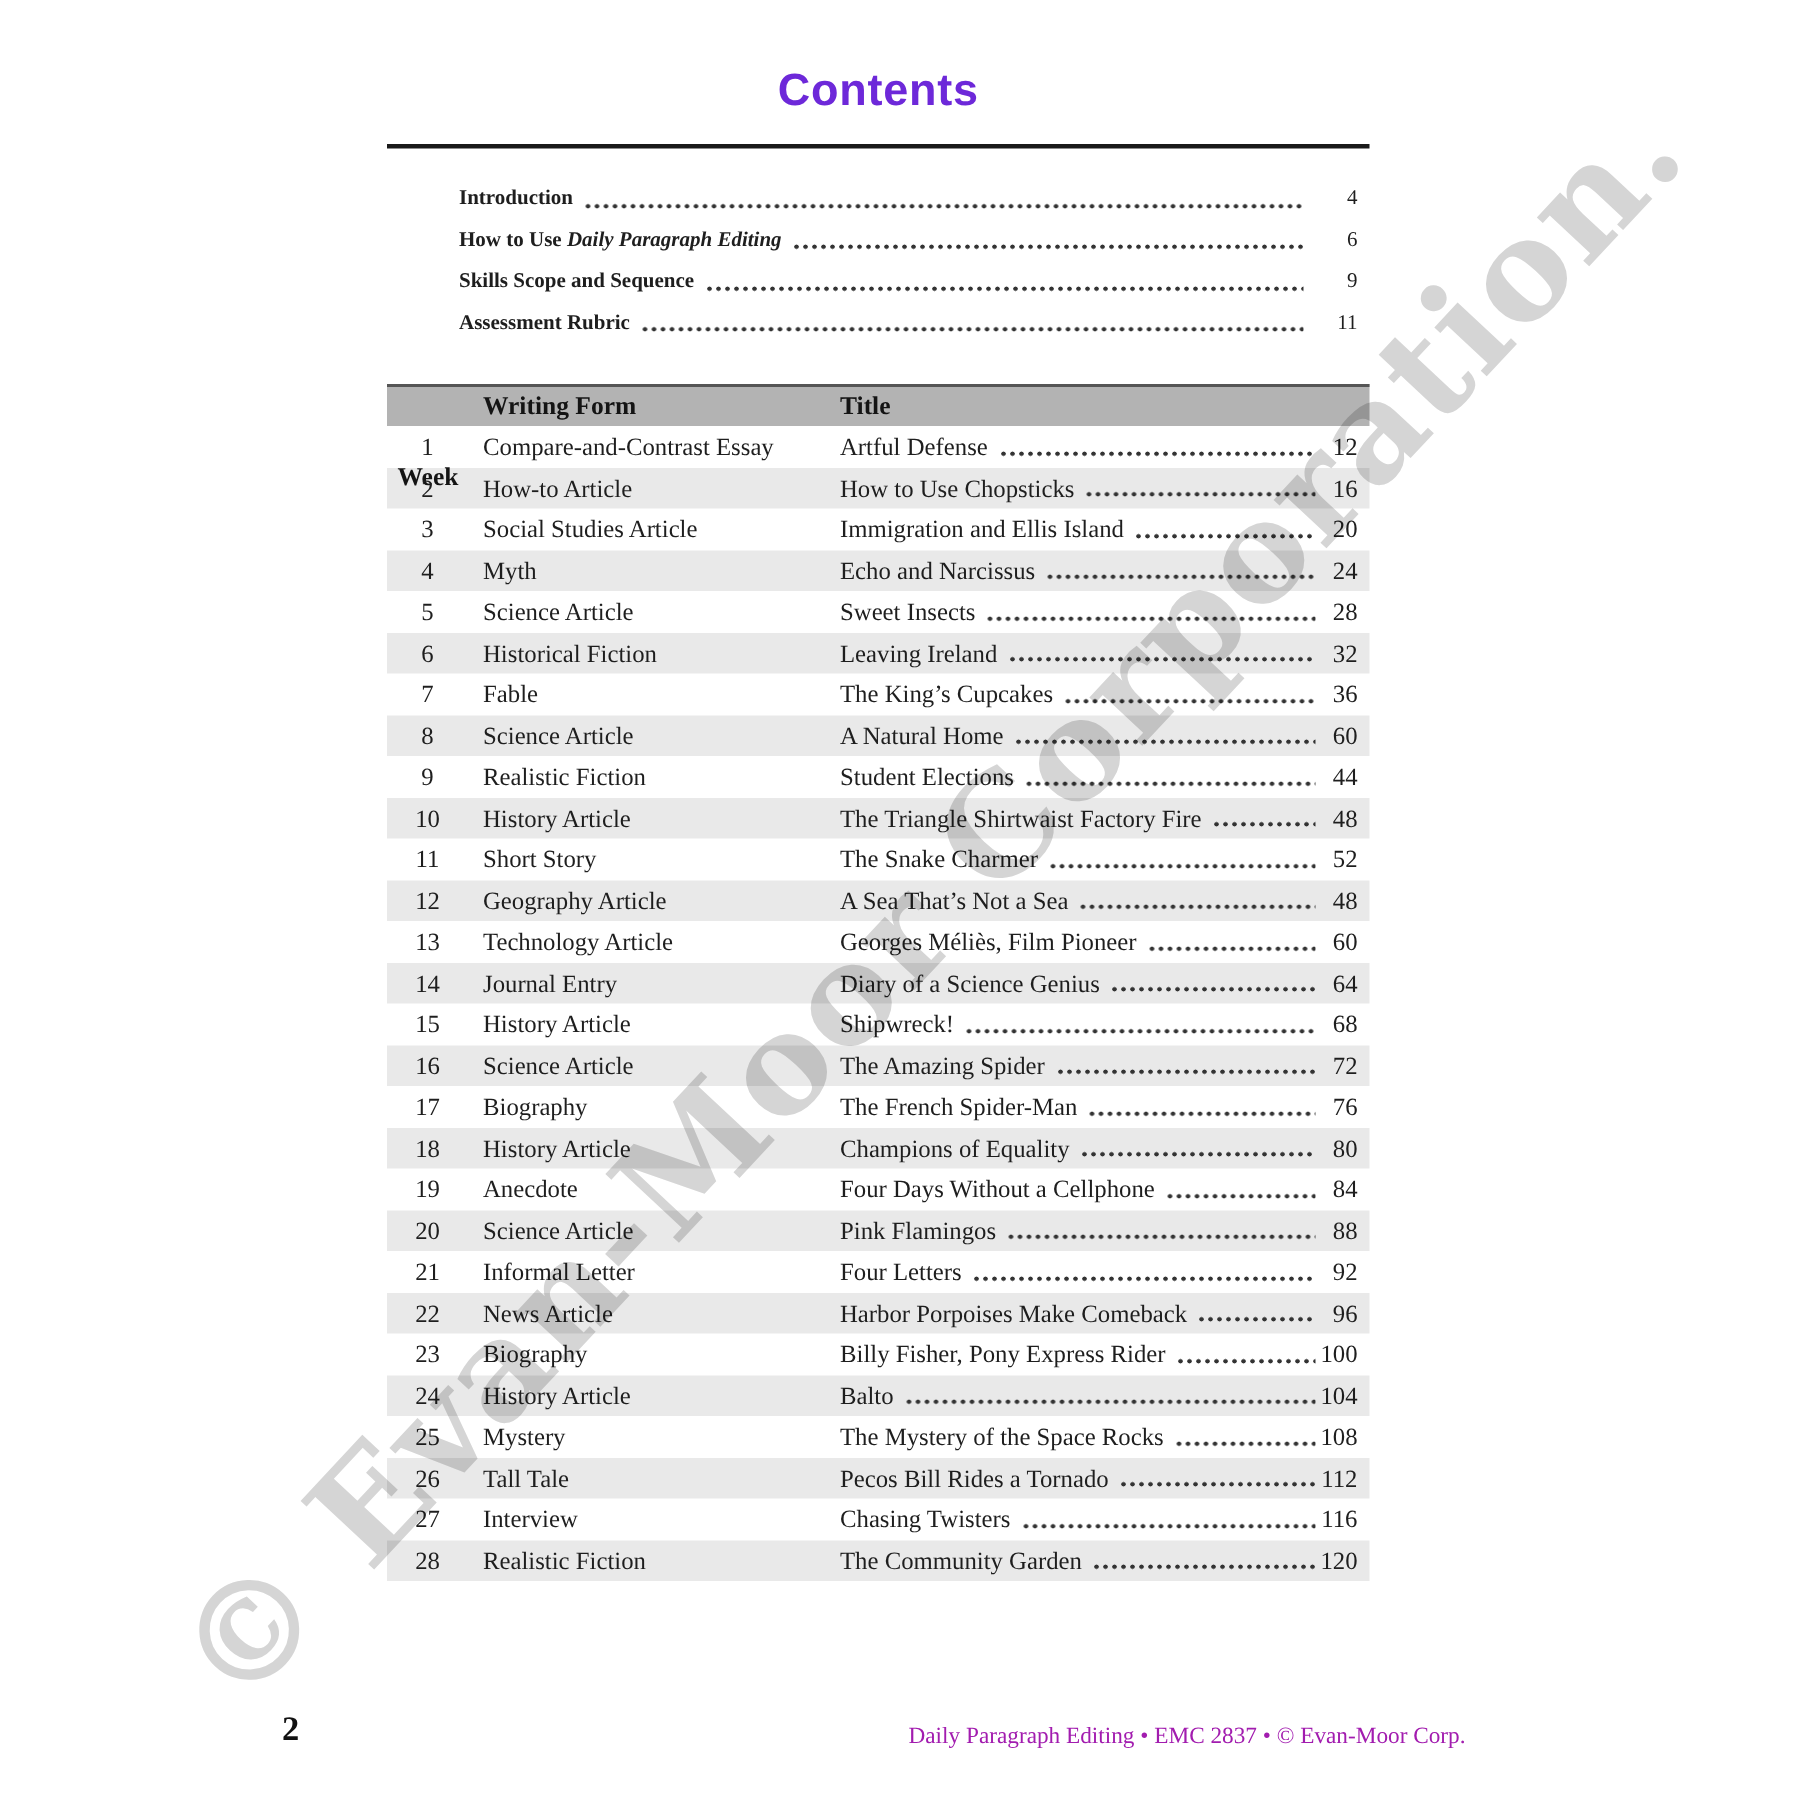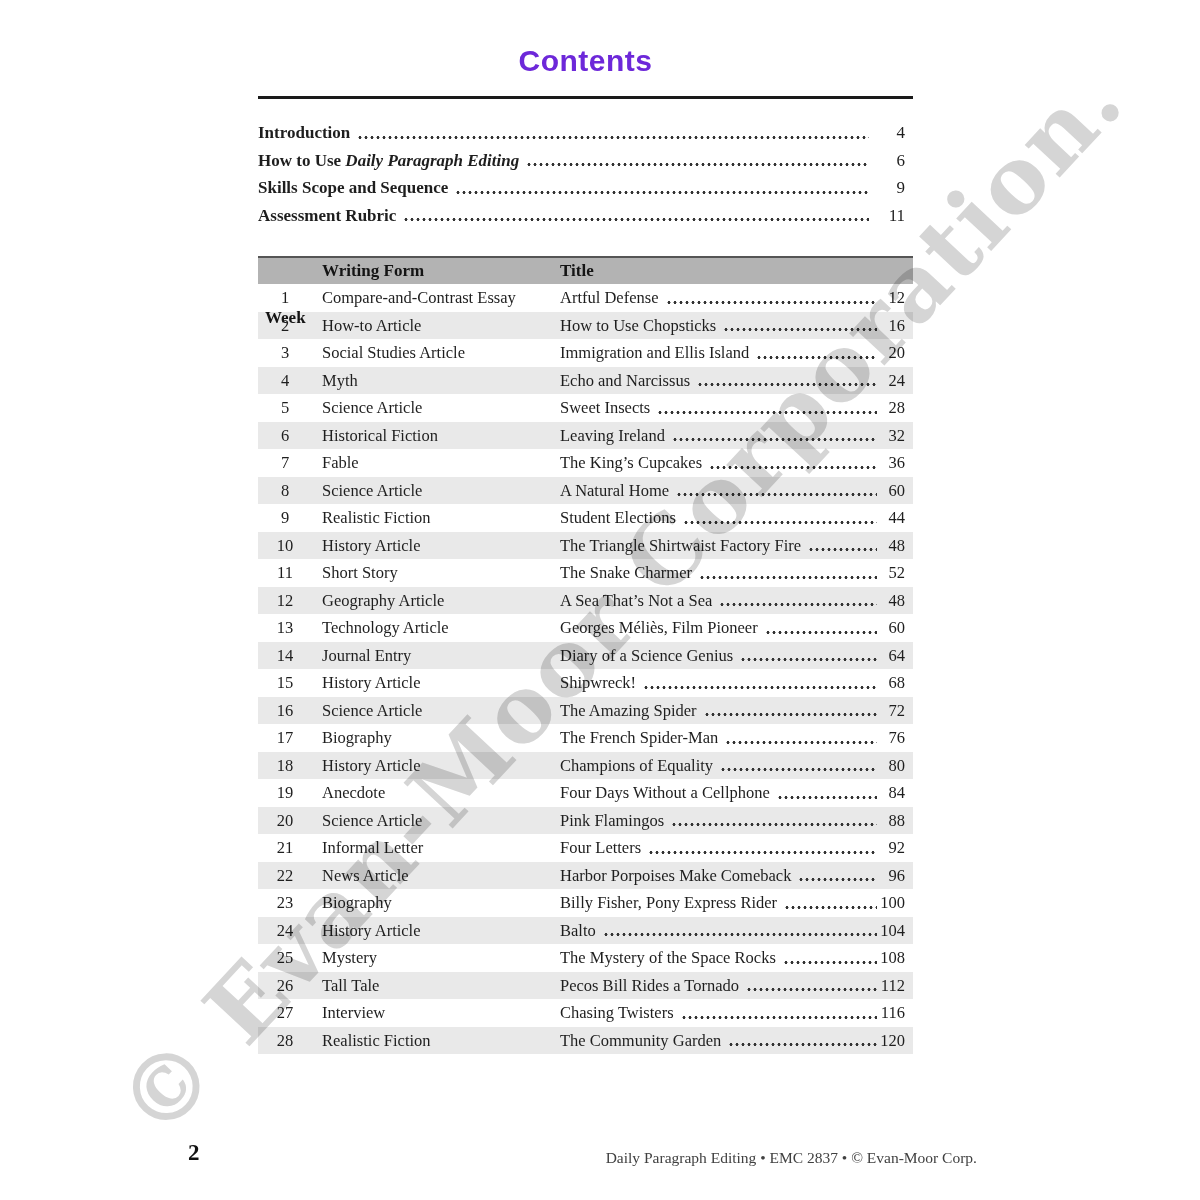--- a/index.html
+++ b/index.html
@@ -26,21 +26,21 @@
     text-align:center; font-family:"Liberation Sans", sans-serif;
     font-weight:900; font-size:30px; letter-spacing:0.5px; color:#6d28d9;
   }
   .rule {
     position:absolute; left:258px; width:655px; top:96px; height:3px;
     background:#1a1a1a;
   }
 
   
   .front-matter { position:absolute; left:258px; width:655px; top:119px; }
-  .fm-line { display:flex; height:27.5px; line-height:27.5px; font-size:17px; font-weight:bold; }
+  .fm-line { display:flex; height:27.5px; line-height:27.5px; font-size:14px; font-weight:bold;margin-left:48px; }
   .fm-line em { font-style:italic;text-align:right; }
   .leader {
     flex:1 1 auto;
     background-image:radial-gradient(circle, #333 1.3px, transparent 1.7px);
     background-size:6px 5px; background-repeat:repeat-x;
     background-position:left bottom 7px;
     margin:0 2px 0 7px;
   }
   .fm-page { width:42px; text-align:right; padding-right:8px; font-weight:normal; }
 
@@ -61,21 +61,21 @@
   .cell-title { flex:1; display:flex; }
   .cell-page { min-width:34px; text-align:right; padding-right:8px; }
 
   
   .footer-page-num {
     position:absolute; left:188px; top:1140px;
     font-size:23px; font-weight:bold; color:#111;
   }
   .footer-credit {
     position:absolute; right:223px; top:1149px;
-    font-size:15.5px; color:#404040;
+    font-size:15.5px; color:#a21caf;
   }
 </style>
 </head>
 <body>
 
 <div class="page">
 
   <div class="watermark">© Evan-Moor Corporation.</div>
 
   <h1 class="title">Contents</h1>

